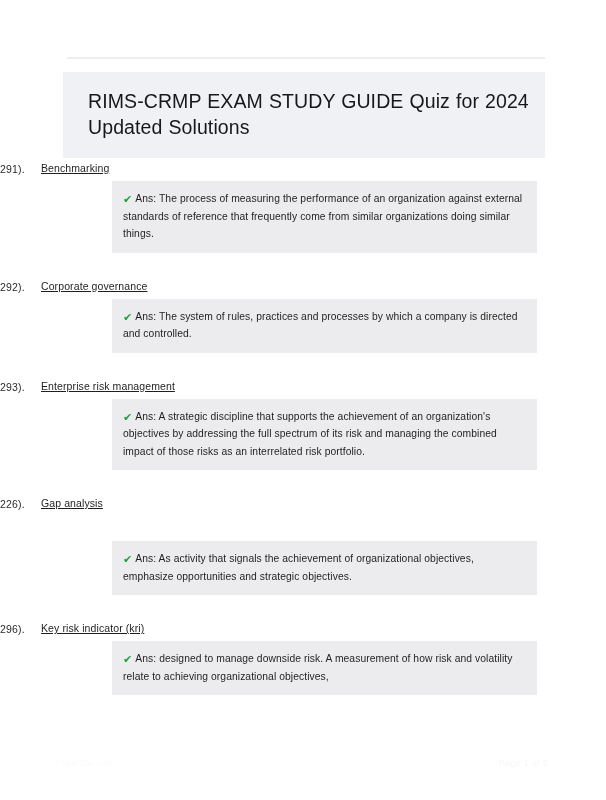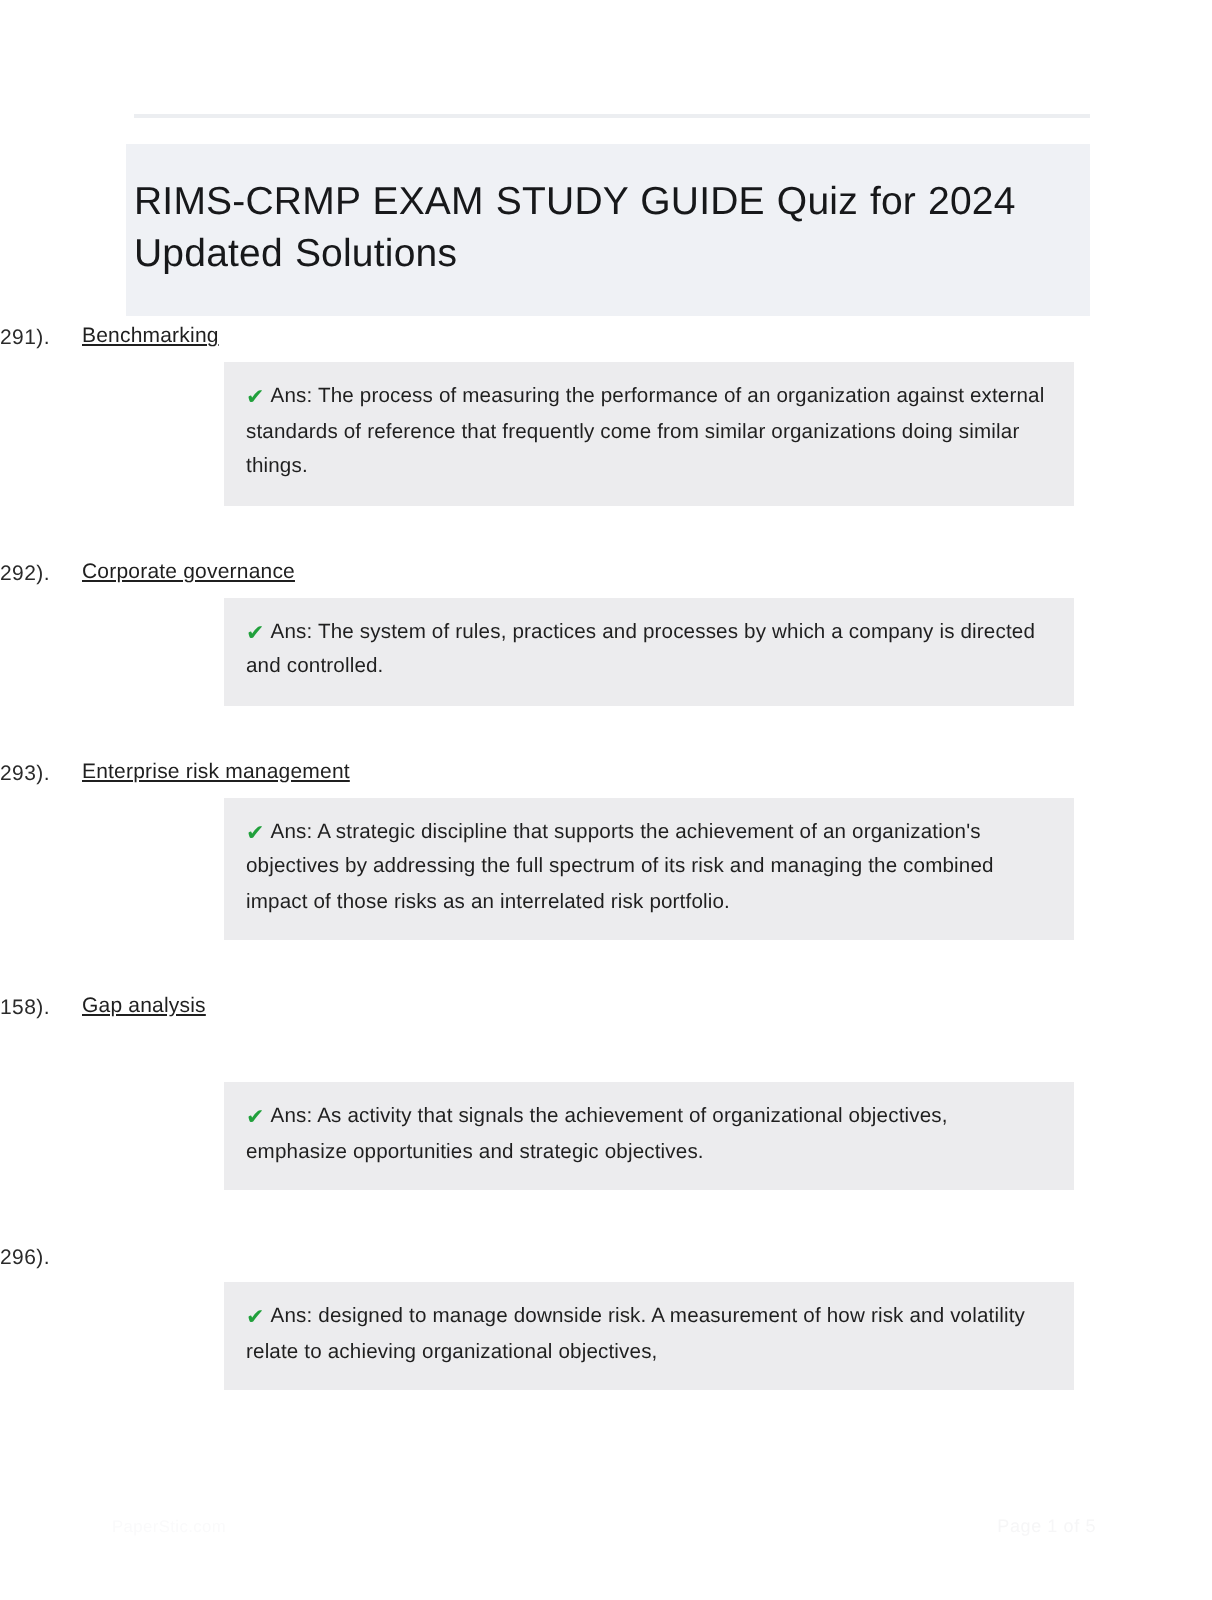--- a/index.html
+++ b/index.html
@@ -36,21 +36,21 @@
   }
 
   
   .header-band {
     position: absolute;
     left: 63px;
     top: 72px;
     width: 482px;
     box-sizing: border-box;
     background: #eff1f5;
-    padding: 16px 14px 18px 4px;
+    padding: 16px 14px 18px 25px;
   }
   .header-title {
     font-size: 19.5px;
     line-height: 26px;
     font-weight: 400;
     color: #17181a;
     letter-spacing: .1px;
     margin: 0;
     word-spacing: .5px;
   }
@@ -181,34 +181,35 @@
           <div class="q-num">293).</div>
           <div class="q-text">Enterprise risk management</div>
         </div>
         <div class="ans-box">
           <p class="ans-text"><span class="check-icon">✔</span><span>Ans: A strategic discipline that supports the achievement of an organization's objectives by addressing the full spectrum of its risk and managing the combined impact of those risks as an interrelated risk portfolio.</span></p>
         </div>
         <div class="gap-after"></div>
       </div>
       <div class="qa-item">
         <div class="q-row">
-          <div class="q-num">158).</div>
+          <div class="q-num">226).</div>
           <div class="q-text">Gap analysis</div>
         </div>
         <div class="gap-after"></div>
       </div>
       <div class="qa-item">
         <div class="ans-box">
           <p class="ans-text"><span class="check-icon">✔</span><span>Ans: As activity that signals the achievement of organizational objectives, emphasize opportunities and strategic objectives.</span></p>
         </div>
         <div class="gap-after"></div>
       </div>
       <div class="qa-item">
         <div class="q-row">
           <div class="q-num">296).</div>
+          <div class="q-text">Key risk indicator (kri)</div>
         </div>
         <div class="ans-box">
           <p class="ans-text"><span class="check-icon">✔</span><span>Ans: designed to manage downside risk. A measurement of how risk and volatility relate to achieving organizational objectives,</span></p>
         </div>
       </div>
     </div>
 
   <div class="footer">
     <div class="footer-brand">PaperStic.com</div>
     <div class="footer-page">Page 1 of 5</div>

